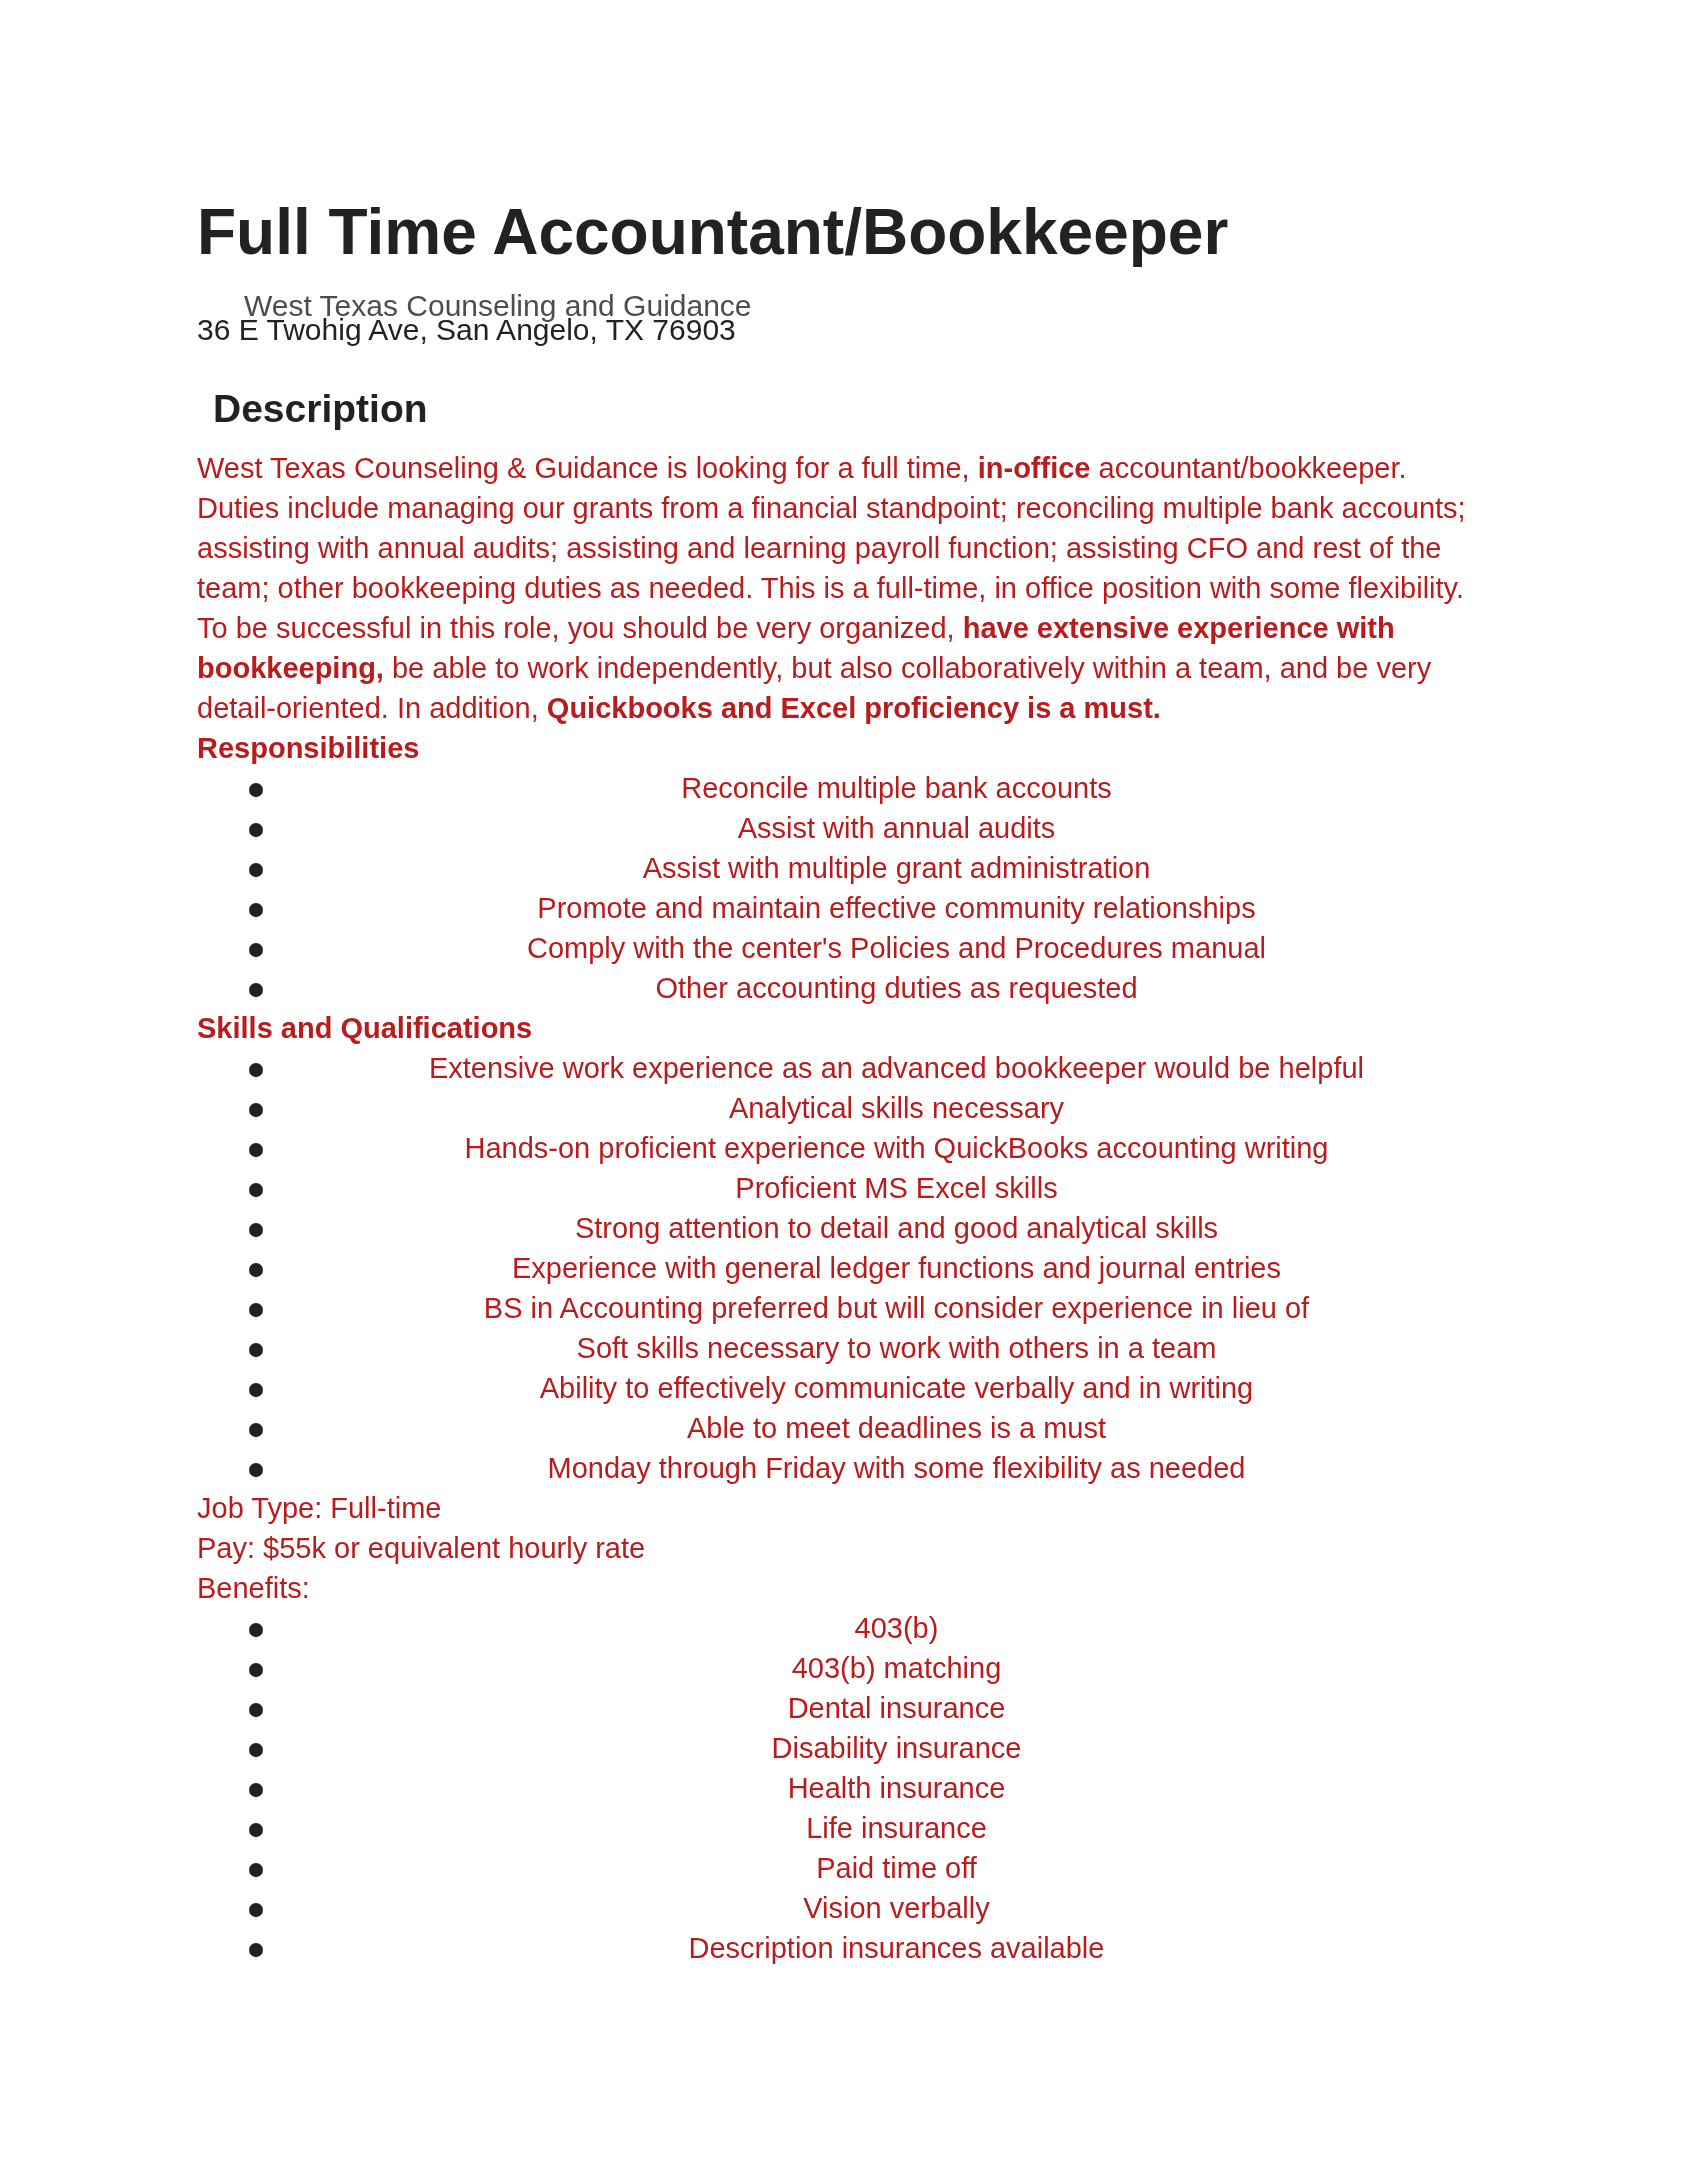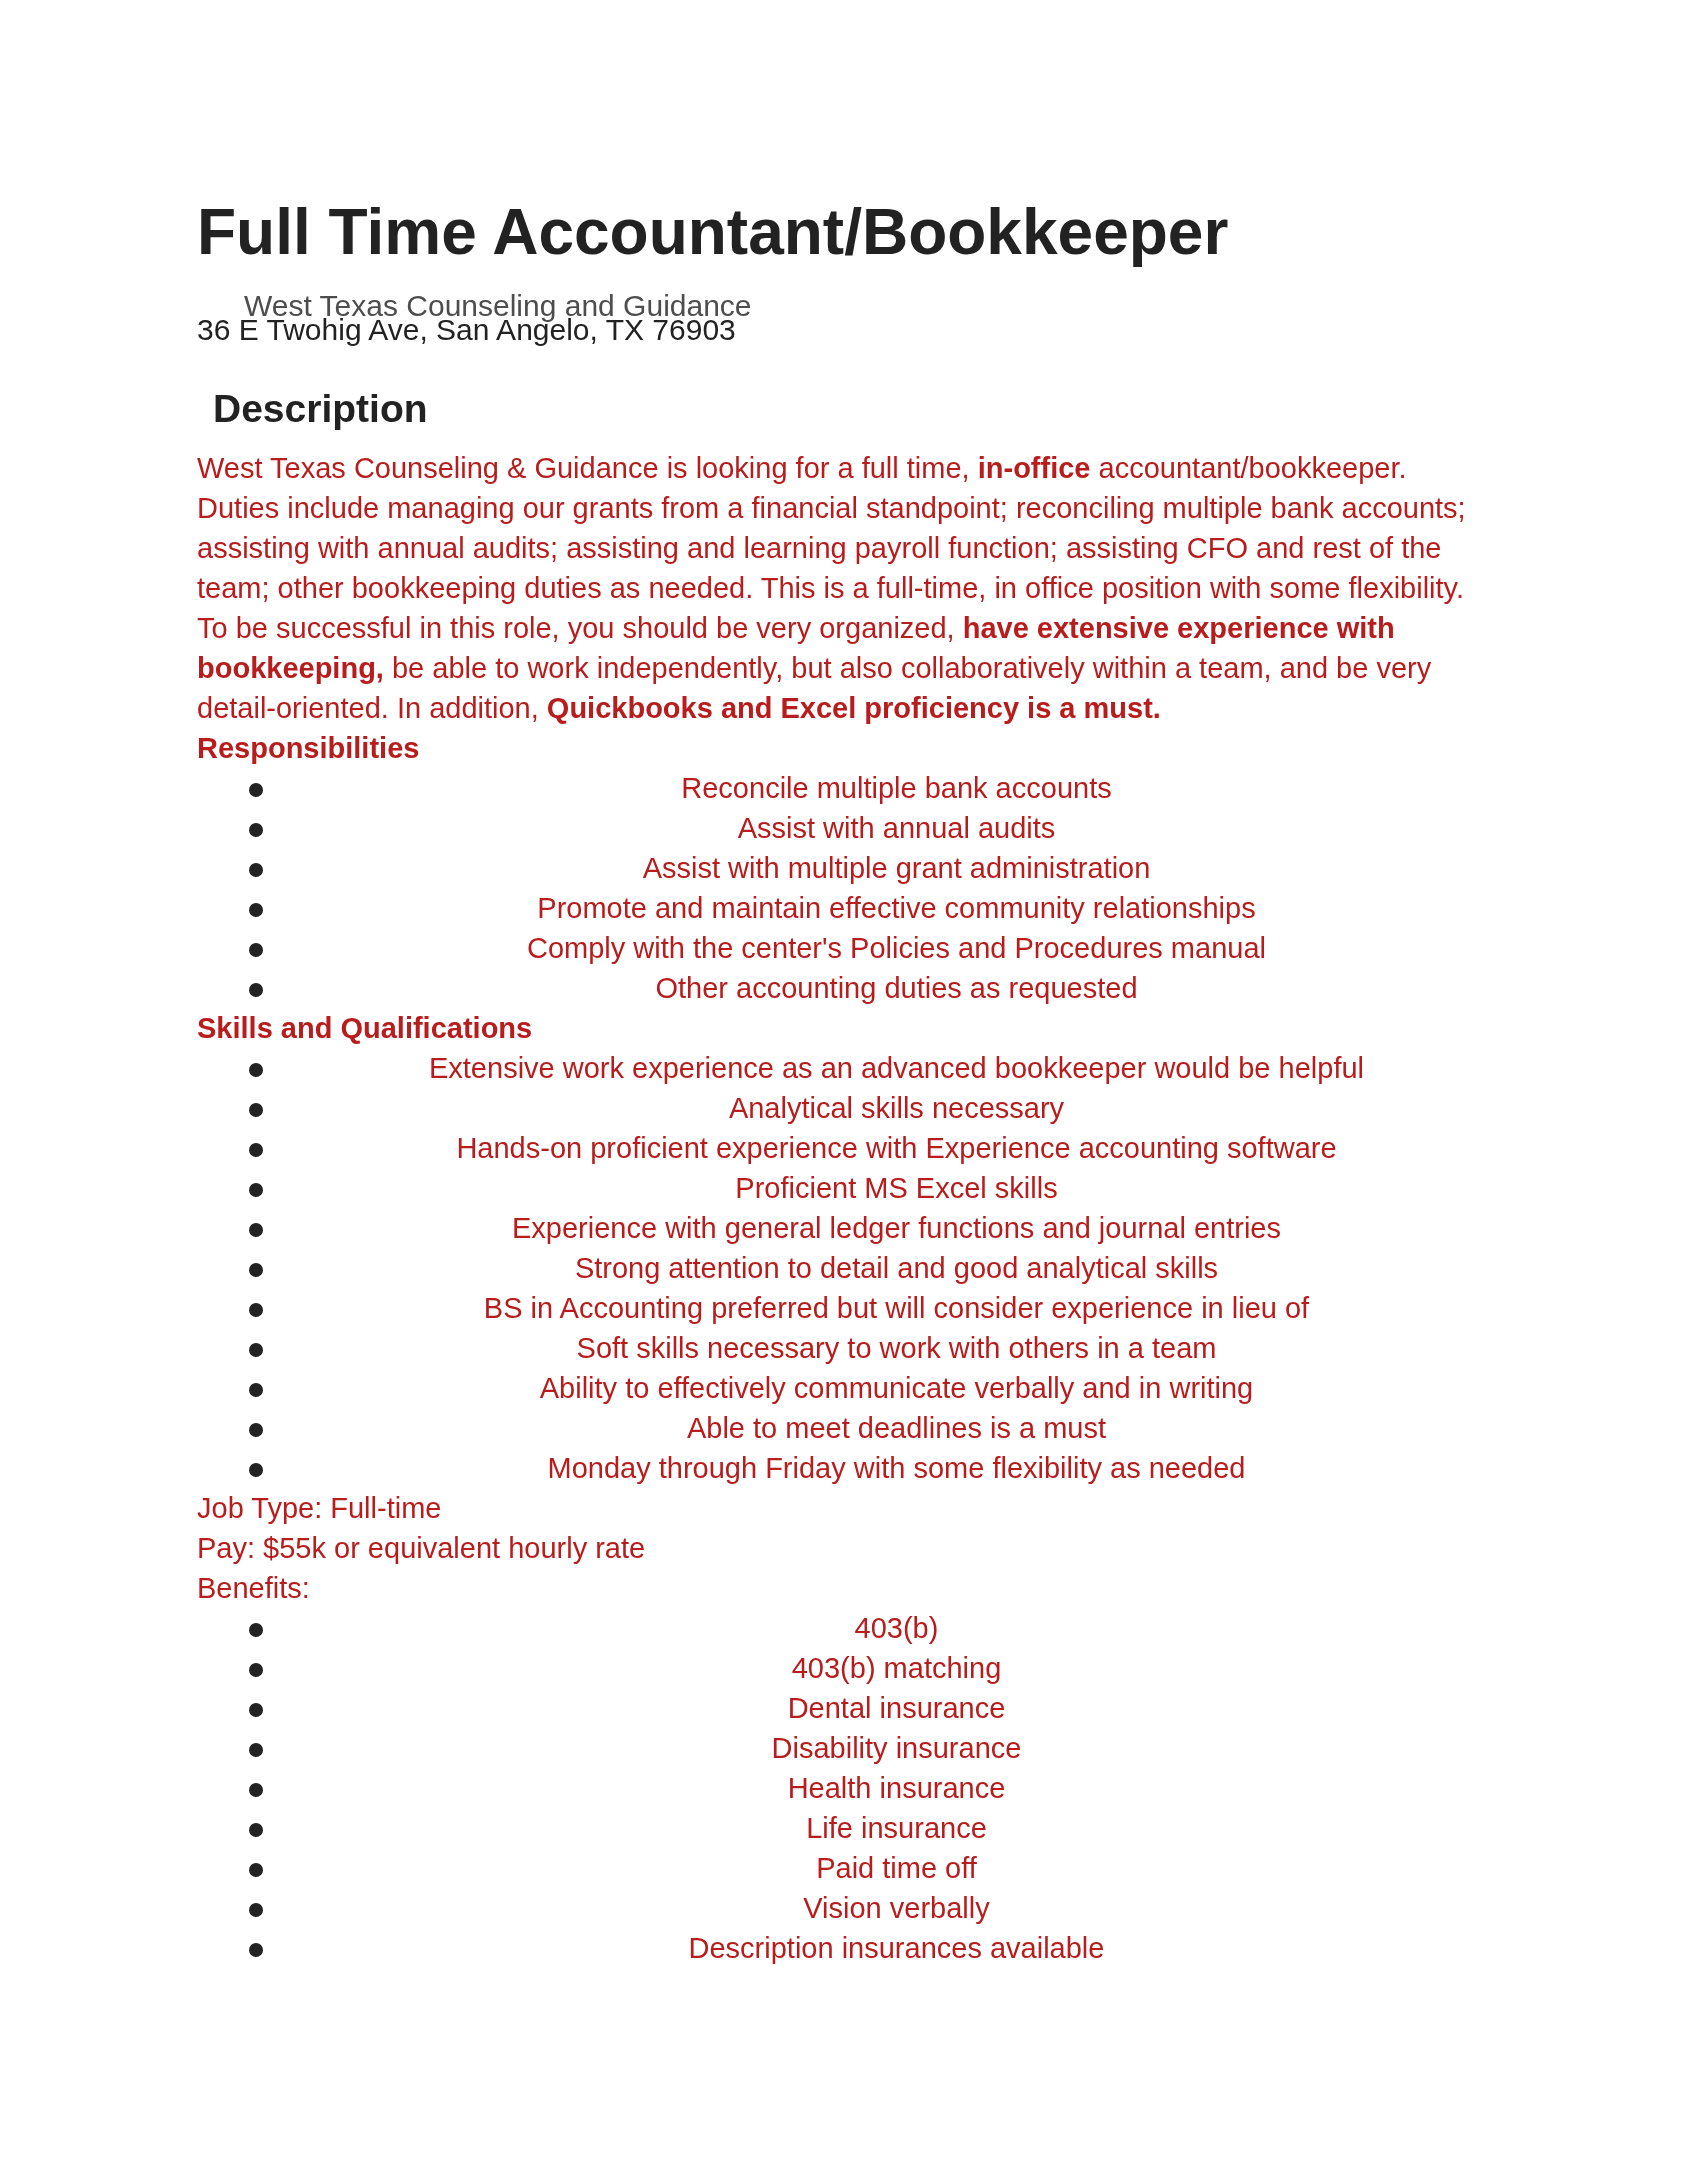--- a/index.html
+++ b/index.html
@@ -47,24 +47,24 @@
       <li><span class="dot"></span><span>Assist with multiple grant administration</span></li>
       <li><span class="dot"></span><span>Promote and maintain effective community relationships</span></li>
       <li><span class="dot"></span><span>Comply with the center's Policies and Procedures manual</span></li>
       <li><span class="dot"></span><span>Other accounting duties as requested</span></li>
     </ul>
 
     <p class="label bold">Skills and Qualifications</p>
     <ul class="list">
       <li><span class="dot"></span><span>Extensive work experience as an advanced bookkeeper would be helpful</span></li>
       <li><span class="dot"></span><span>Analytical skills necessary</span></li>
-      <li><span class="dot"></span><span>Hands-on proficient experience with Experience accounting software</span></li>
+      <li><span class="dot"></span><span>Hands-on proficient experience with QuickBooks accounting writing</span></li>
       <li><span class="dot"></span><span>Proficient MS Excel skills</span></li>
+      <li><span class="dot"></span><span>Strong attention to detail and good analytical skills</span></li>
       <li><span class="dot"></span><span>Experience with general ledger functions and journal entries</span></li>
-      <li><span class="dot"></span><span>Strong attention to detail and good analytical skills</span></li>
       <li><span class="dot"></span><span>BS in Accounting preferred but will consider experience in lieu of</span></li>
       <li><span class="dot"></span><span>Soft skills necessary to work with others in a team</span></li>
       <li><span class="dot"></span><span>Ability to effectively communicate verbally and in writing</span></li>
       <li><span class="dot"></span><span>Able to meet deadlines is a must</span></li>
       <li><span class="dot"></span><span>Monday through Friday with some flexibility as needed</span></li>
     </ul>
 
     <p class="label">Job Type: Full-time</p>
     <p class="label">Pay: $55k or equivalent hourly rate</p>
     <p class="label">Benefits:</p>

